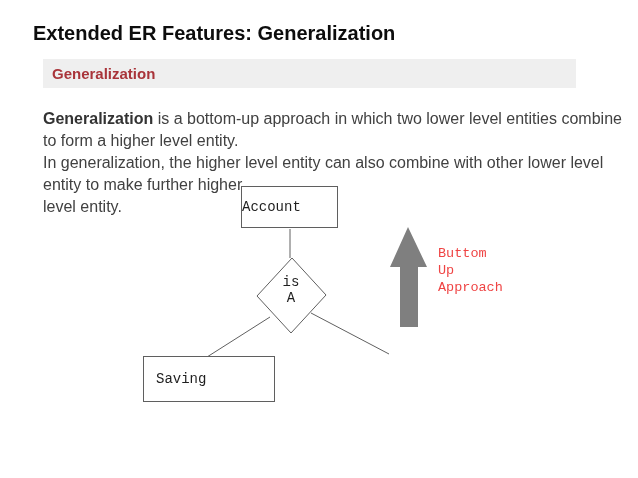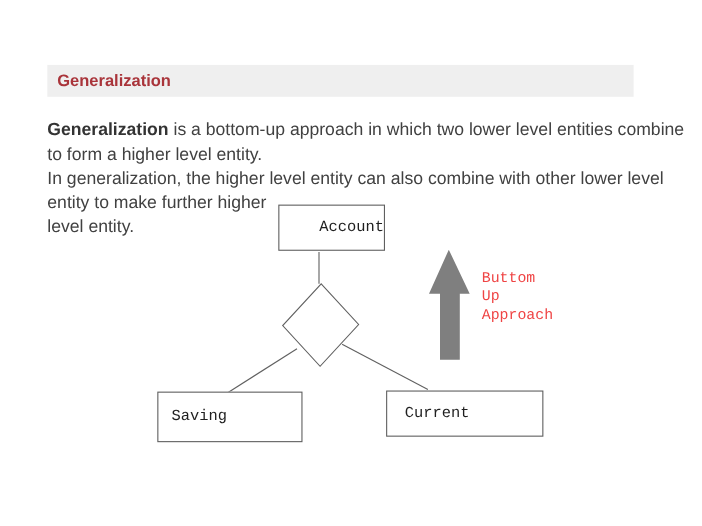--- a/index.html
+++ b/index.html
@@ -60,21 +60,21 @@
   .entity-box {
     position: absolute;
     background: #ffffff;
     border: 1px solid #5f5f5f;
     font-family: "Liberation Mono", "DejaVu Sans Mono", monospace;
     font-size: 14px;
     color: #1f1f1f;
     display: flex;
     align-items: center;
   }
-  .entity-box.centered { justify-content: flex-end; margin-left: 12px; }
+  .entity-box.centered { justify-content: flex-start; }
   .entity-account { left: 241px; top: 186px; width: 95px; height: 40px; }
   .entity-saving  { left: 143px; top: 356px; width: 118px; height: 44px; padding-left: 12px; text-align: center; }
   .entity-current { left: 351px; top: 355px; width: 125px; height: 40px; padding-left: 16px; }
   .diamond-label {
     position: absolute;
     left: 261px; top: 274px; width: 60px;
     text-align: center;
     font-family: "Liberation Mono", "DejaVu Sans Mono", monospace;
     font-size: 14px;
     line-height: 16px;
@@ -89,20 +89,21 @@
     line-height: 17px;
     color: #ef4444;
     white-space: pre-line;
   }
 </style>
 </head>
 <body>
 
 <div class="slide">
 
+  <h1 class="slide-title">Extended ER Features: Generalization</h1>
 
   <div class="heading-bar">
     <span class="heading-text">Generalization</span>
   </div>
 
   <p class="article-body"><span class="term">Generalization</span><span class="rest"> is a bottom-up approach in which two lower level entities combine to form a higher level entity.
 In generalization, the higher level entity can also combine with other lower level entity to make further higher
 level entity.</span></p>
 
   <svg class="diagram-svg" viewBox="0 0 638 478" xmlns="http://www.w3.org/2000/svg">
@@ -110,26 +111,25 @@
     <line x1="270" y1="317" x2="207" y2="357" stroke-width="1" stroke="#606060"></line>
     <line x1="311" y1="313" x2="389" y2="354" stroke-width="1" stroke="#606060"></line>
     <polygon points="292,258 326,295 291,333 257,296" fill="#ffffff" stroke-width="1" stroke="#606060"></polygon>
     <polygon points="408,227 427,267 418,267 418,327 400,327 400,267 390,267" fill="#7f7f7f"></polygon>
   </svg>
 
   <div class="entity-box entity-account centered">
     <span>Account</span>
   </div>
 
+  <div class="diamond-label">is
+A</div>
 
   <div class="entity-box entity-saving">
     <span>Saving</span>
   </div>
 
-  <div class="entity-box entity-current">
-    <span>Current</span>
-  </div>
 
   <div class="arrow-label">Buttom
 Up
 Approach</div>
 
 </div>
 
 </body></html>

